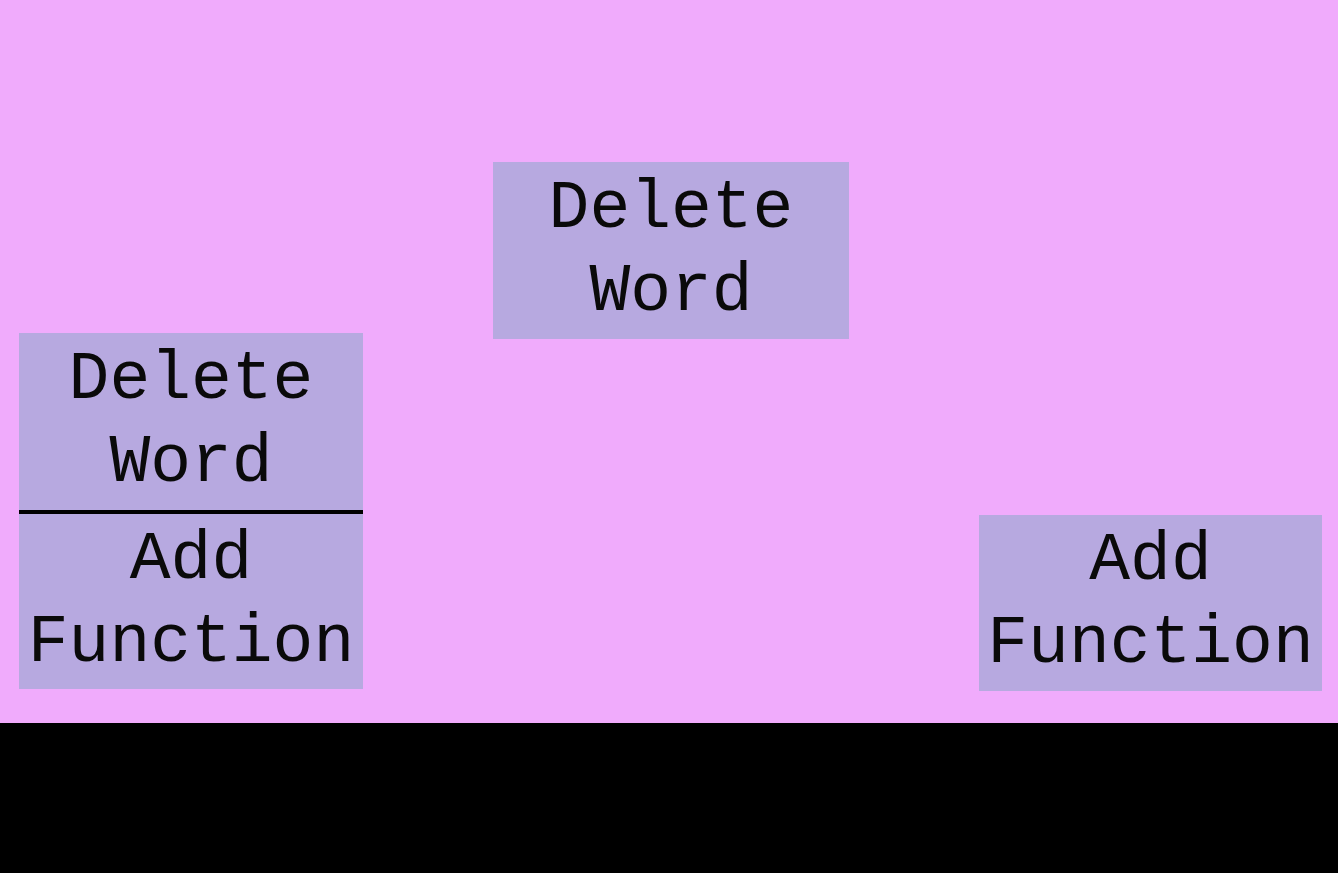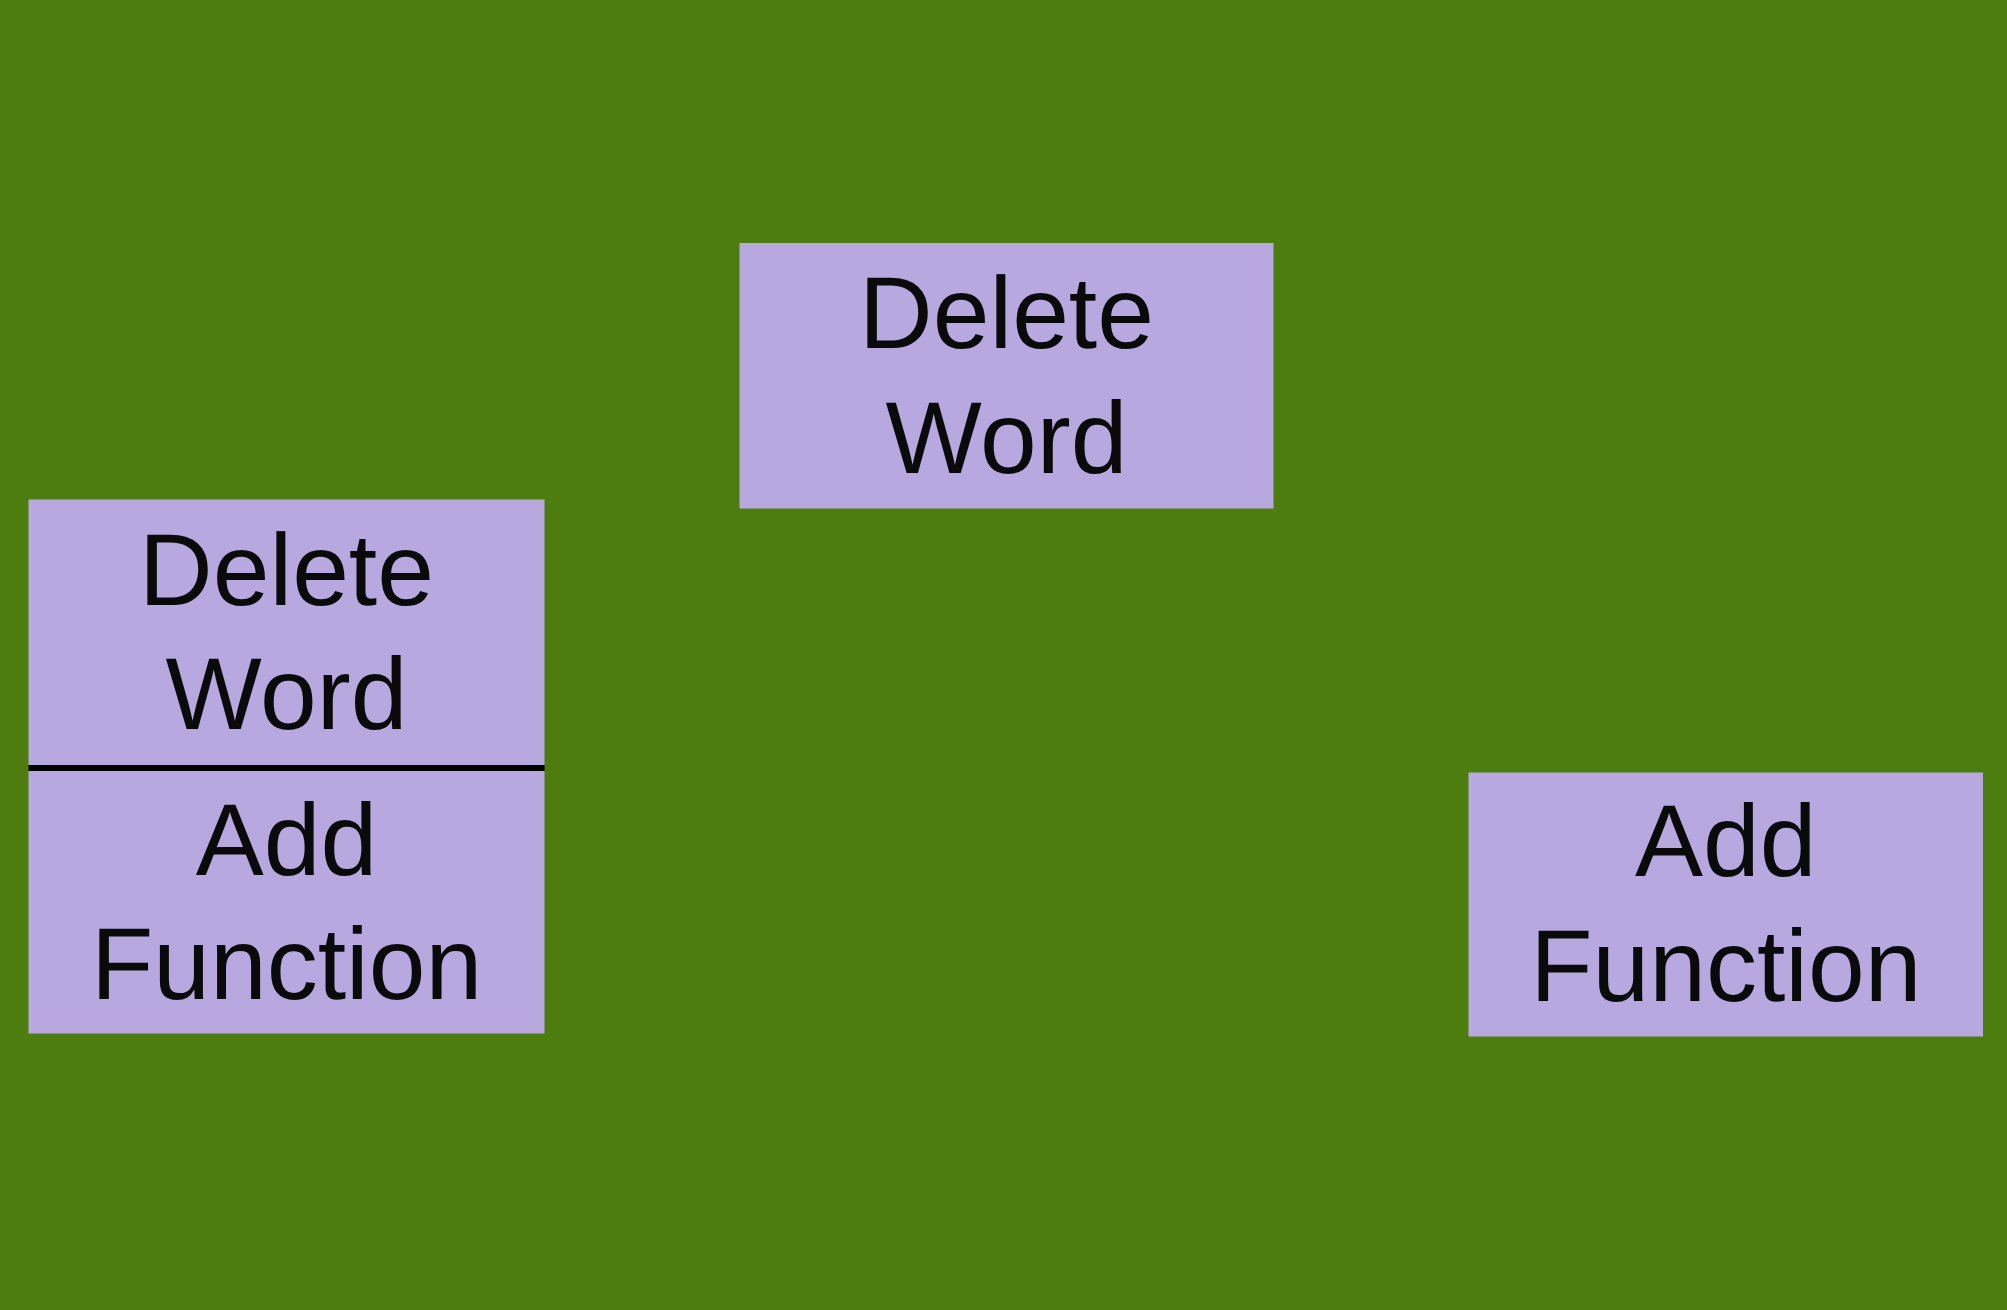--- a/index.html
+++ b/index.html
@@ -3,24 +3,24 @@
 <meta charset="utf-8">
 <style>
   html, body {
     margin: 0;
     padding: 0;
     background: #000;
   }
   #canvas {
     position: relative;
     width: 1338px;
-    height: 873px;
-    background: #4d7c0f;
+    height: 723px;
+    background: #f0abfc;
     overflow: hidden;
-    font-family: Liberation Sans, sans-serif;
+    font-family: Liberation Mono, monospace;
   }
   .box {
     position: absolute;
     display: flex;
     align-items: center;
     justify-content: center;
     text-align: center;
     color: #0a0a0a;
     font-size: 68px;
     line-height: 1.22;

